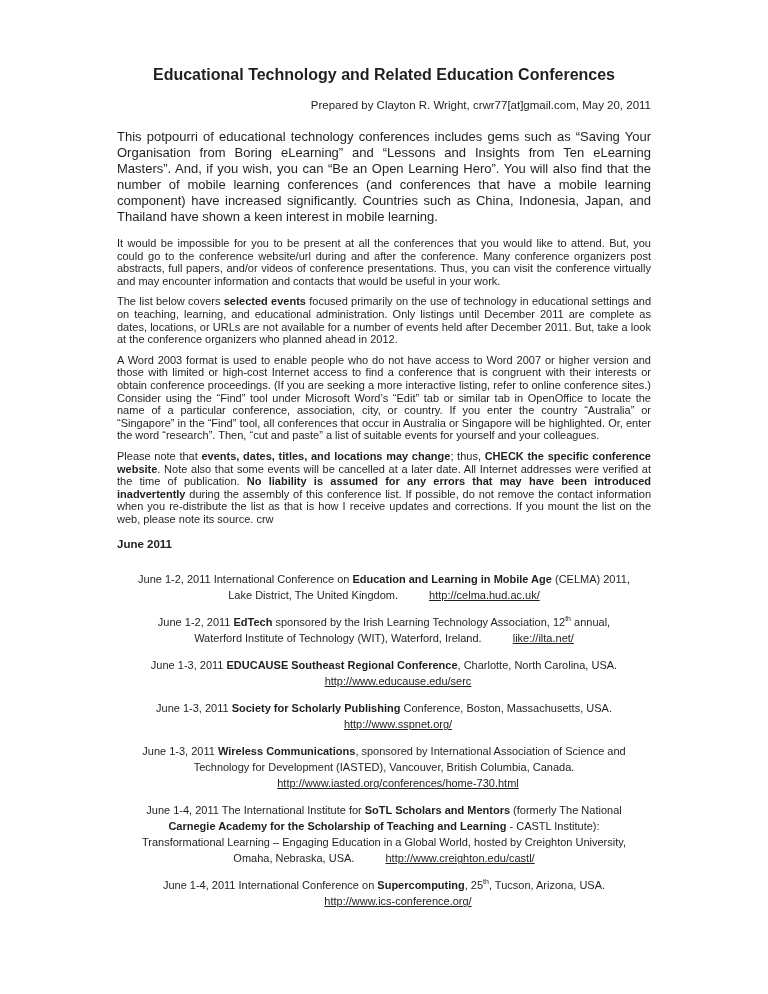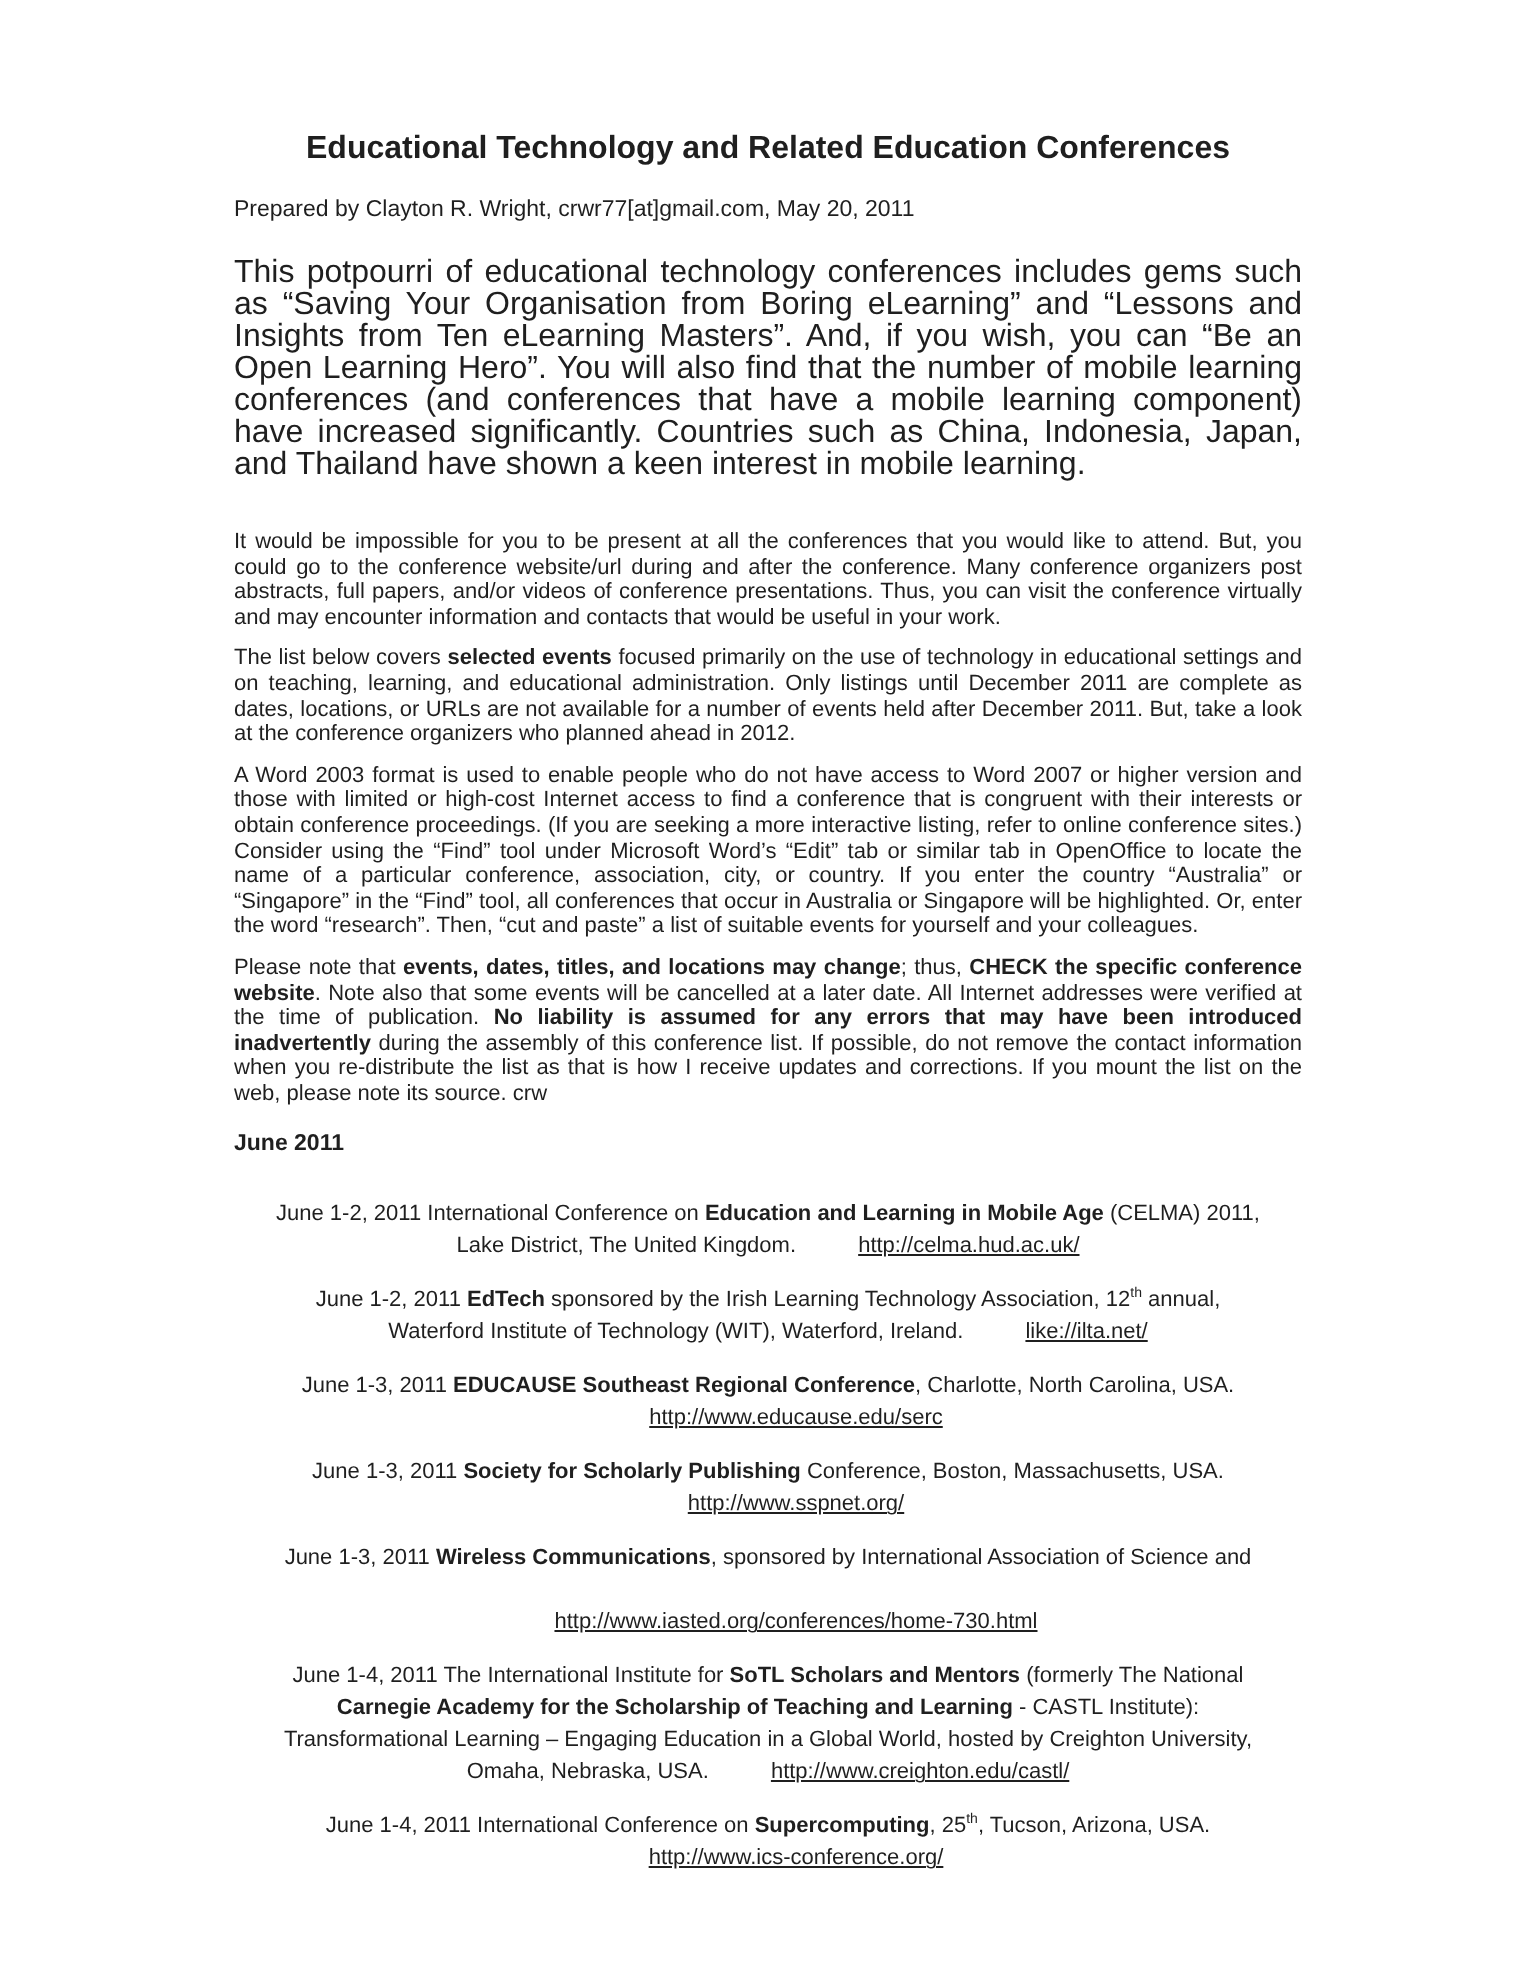--- a/index.html
+++ b/index.html
@@ -18,33 +18,33 @@
   .title {
     font-size: 16px;
     line-height: 21px;
     font-weight: bold;
     text-align: center;
     margin: 0 0 13px 0;
   }
   .prepared {
     font-size: 11.5px;
     line-height: 14px;
-    text-align: left;
+    text-align: right;
     margin: 0 0 17px 0;
   }
   .intro .para {
     font-size: 11px;
     line-height: 12.6px;
     text-align: justify;
     margin: 0 0 8px 0;
   }
   .intro .para:first-child {
-    font-size: 16px;
+    font-size: 13px;
     line-height: 16px;
-    margin-bottom: 24px;
+    margin-bottom: 12px;
   }
   .month-heading {
     font-size: 11.5px;
     line-height: 14px;
     font-weight: bold;
     margin: 12px 0 20px 0;
   }
   .event {
     font-size: 11px;
     line-height: 16px;
@@ -73,17 +73,17 @@
       <p class="para"><span>Please note that </span><span class="b">events, dates, titles, and locations may change</span><span>; thus, </span><span class="b">CHECK the specific conference website</span><span>. Note also that some events will be cancelled at a later date. All Internet addresses were verified at the time of publication. </span><span class="b">No liability is assumed for any errors that may have been introduced inadvertently</span><span> during the assembly of this conference list. If possible, do not remove the contact information when you re-distribute the list as that is how I receive updates and corrections. If you mount the list on the web, please note its source. crw</span></p>
     </div>
 
   <h2 class="month-heading">June 2011</h2>
 
   <div class="events" id="events">
       <p class="event"><span>June 1-2, 2011 International Conference on </span><span class="b">Education and Learning in Mobile Age</span><span> (CELMA) 2011,</span><br><span>Lake District, The United Kingdom. </span><span class="link">http://celma.hud.ac.uk/</span></p>
       <p class="event"><span>June 1-2, 2011 </span><span class="b">EdTech</span><span> sponsored by the Irish Learning Technology Association, 12</span><sup>th</sup><span> annual,</span><br><span>Waterford Institute of Technology (WIT), Waterford, Ireland. </span><span class="link">like://ilta.net/</span></p>
       <p class="event"><span>June 1-3, 2011 </span><span class="b">EDUCAUSE Southeast Regional Conference</span><span>, Charlotte, North Carolina, USA.</span><br><span class="link">http://www.educause.edu/serc</span></p>
       <p class="event"><span>June 1-3, 2011 </span><span class="b">Society for Scholarly Publishing</span><span> Conference, Boston, Massachusetts, USA.</span><br><span class="link">http://www.sspnet.org/</span></p>
-      <p class="event"><span>June 1-3, 2011 </span><span class="b">Wireless Communications</span><span>, sponsored by International Association of Science and</span><br><br><span class="link">http://www.iasted.org/conferences/home-730.html</span></p>
+      <p class="event"><span>June 1-3, 2011 </span><span class="b">Wireless Communications</span><span>, sponsored by International Association of Science and</span><br><span>Technology for Development (IASTED), Vancouver, British Columbia, Canada.</span><br><span class="link">http://www.iasted.org/conferences/home-730.html</span></p>
       <p class="event"><span>June 1-4, 2011 The International Institute for </span><span class="b">SoTL Scholars and Mentors</span><span> (formerly The National</span><br><span class="b">Carnegie Academy for the Scholarship of Teaching and Learning</span><span> - CASTL Institute):</span><br><span>Transformational Learning – Engaging Education in a Global World, hosted by Creighton University,</span><br><span>Omaha, Nebraska, USA. </span><span class="link">http://www.creighton.edu/castl/</span></p>
       <p class="event"><span>June 1-4, 2011 International Conference on </span><span class="b">Supercomputing</span><span>, 25</span><sup>th</sup><span>, Tucson, Arizona, USA.</span><br><span class="link">http://www.ics-conference.org/</span></p>
     </div>
 </div>
 
 </body></html>

